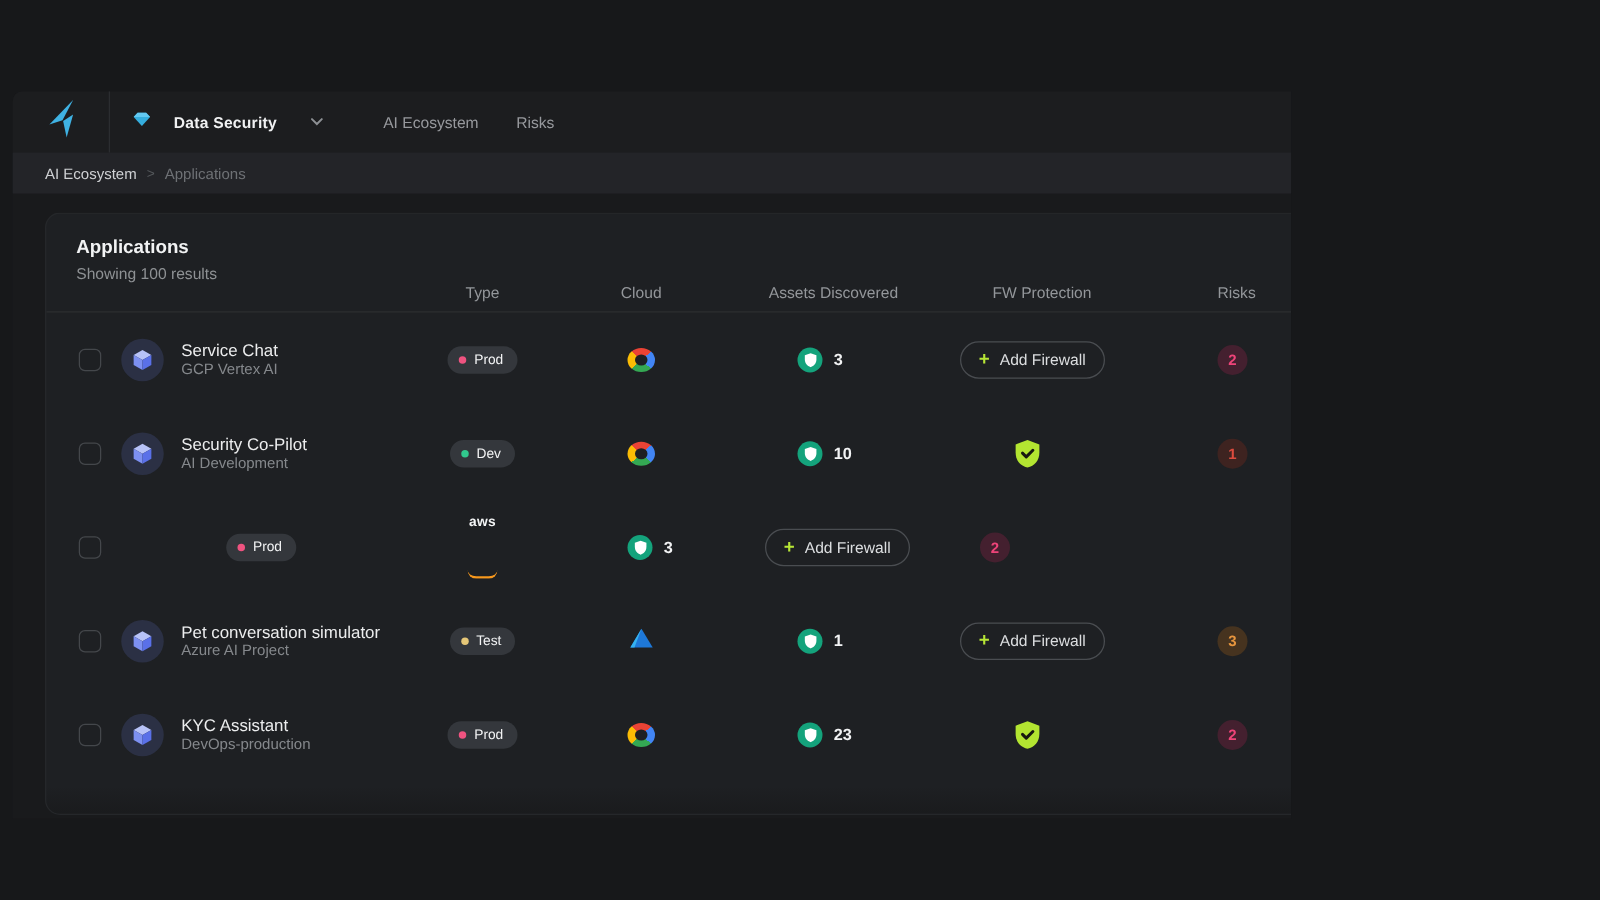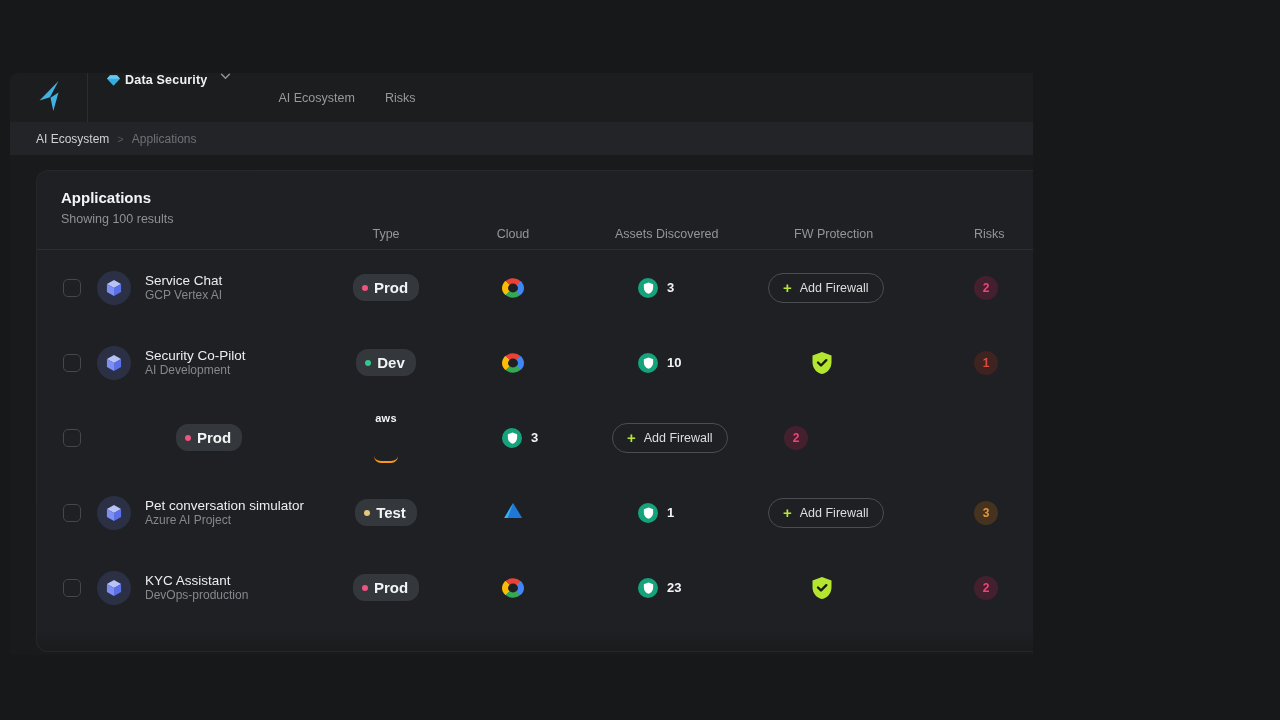--- a/index.html
+++ b/index.html
@@ -5,21 +5,21 @@
   * { margin:0; padding:0; box-sizing:border-box; }
   html,body { width:1280px; height:720px; overflow:hidden; background:#17181a;
     font-family:"Liberation Sans", sans-serif; }
   .app-window { position:absolute; left:10px; top:73px; width:1023px; height:582px;
     background:#191a1c; border-radius:8px 0 0 0; overflow:hidden; }
 
   
   .topnav { height:49px; background:#1c1d1f; display:flex; align-items:stretch; }
   .logo-box { width:78px; display:flex; align-items:center; justify-content:center;
     border-right:1px solid #2b2d30; }
-  .product { display:flex; align-items:flex-start; gap:4px; padding:0 18px; cursor:pointer; }
+  .product { display:flex; align-items:center; gap:18px; padding:0 18px; cursor:pointer; }
   .product-label { color:#f0f1f2; font-size:12.5px; font-weight:bold; letter-spacing:.2px; }
   .product .chev { margin-left:8px; display:flex; }
   .tabs { display:flex; align-items:stretch; gap:30px; margin-left:30px; }
   .tab { display:flex; align-items:center; font-size:12.5px; color:#97999d;
     cursor:pointer; border-bottom:2px solid transparent; padding-top:2px; }
   .tab.active { color:#ffffff; font-weight:bold; border-bottom-color:#e9eaec; }
 
   
   .breadcrumb { height:33px; background:#232428; display:flex; align-items:center;
     padding-left:26px; gap:8px; font-size:12px; }
@@ -56,21 +56,21 @@
   .c-app { display:flex; align-items:center; gap:14px; padding-left:6px; }
   .app-icon { width:34px; height:34px; border-radius:50%; background:#2b3044;
     display:flex; align-items:center; justify-content:center; flex:none; }
   .app-text { display:flex; flex-direction:column; gap:0; }
   .app-name { color:#ecedee; font-size:13.5px; cursor:pointer; }
   .app-sub { color:#85888c; font-size:12px; }
   .c-type { display:flex; justify-content:center; }
   .type-badge { display:inline-flex; align-items:center; gap:6px; background:#34373c;
     border-radius:12px; padding:5px 11px 5px 9px; }
   .type-dot { width:6px; height:6px; border-radius:50%; }
-  .type-label { color:#f3f4f5; font-size:15px; font-weight:bold;text-align:right; }
+  .type-label { color:#f3f4f5; font-size:11px; font-weight:normal;text-align:right; }
   .c-cloud { display:flex; justify-content:center; }
   .c-assets { display:flex; align-items:center; padding-left:57px; gap:9px; }
   .asset-shield { width:20px; height:20px; border-radius:50%; background:#14a37c;
     display:flex; align-items:center; justify-content:center; flex:none; }
   .asset-count { color:#f2f3f4; font-size:13px; font-weight:bold; }
   .c-fw { display:flex; align-items:center; }
   .fw-btn { margin-left:31px; height:30px; display:inline-flex; align-items:center; gap:8px;
     padding:0 14px; border:1px solid #4a4d51; border-radius:16px; background:transparent;
     cursor:pointer; font-family:inherit; }
   .fw-plus { color:#b7e636; font-size:15px; font-weight:bold; line-height:1; }

